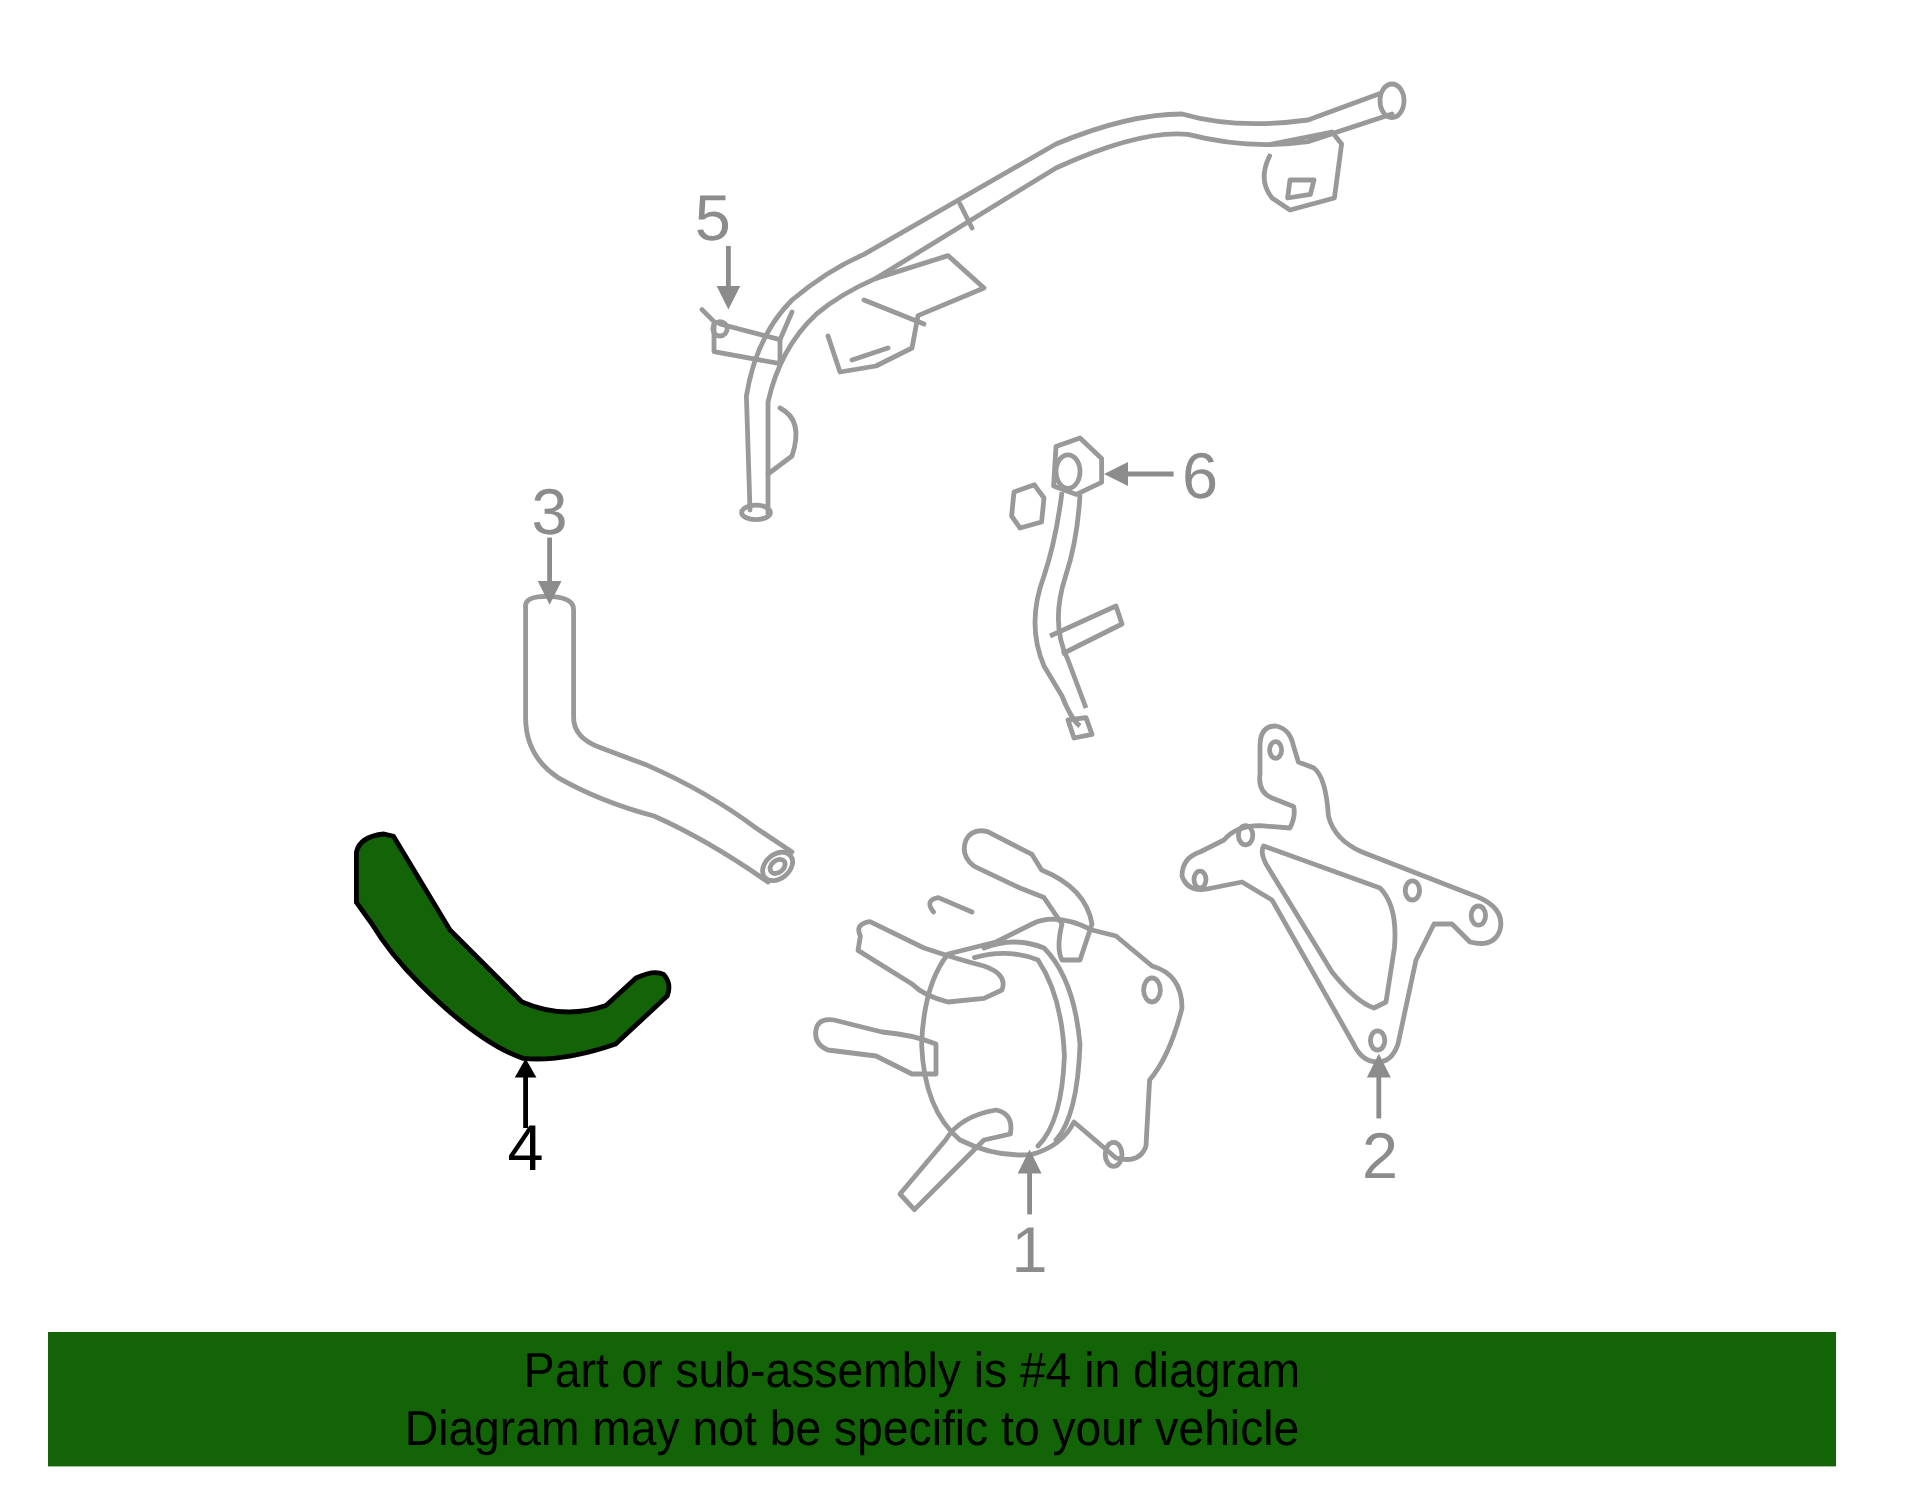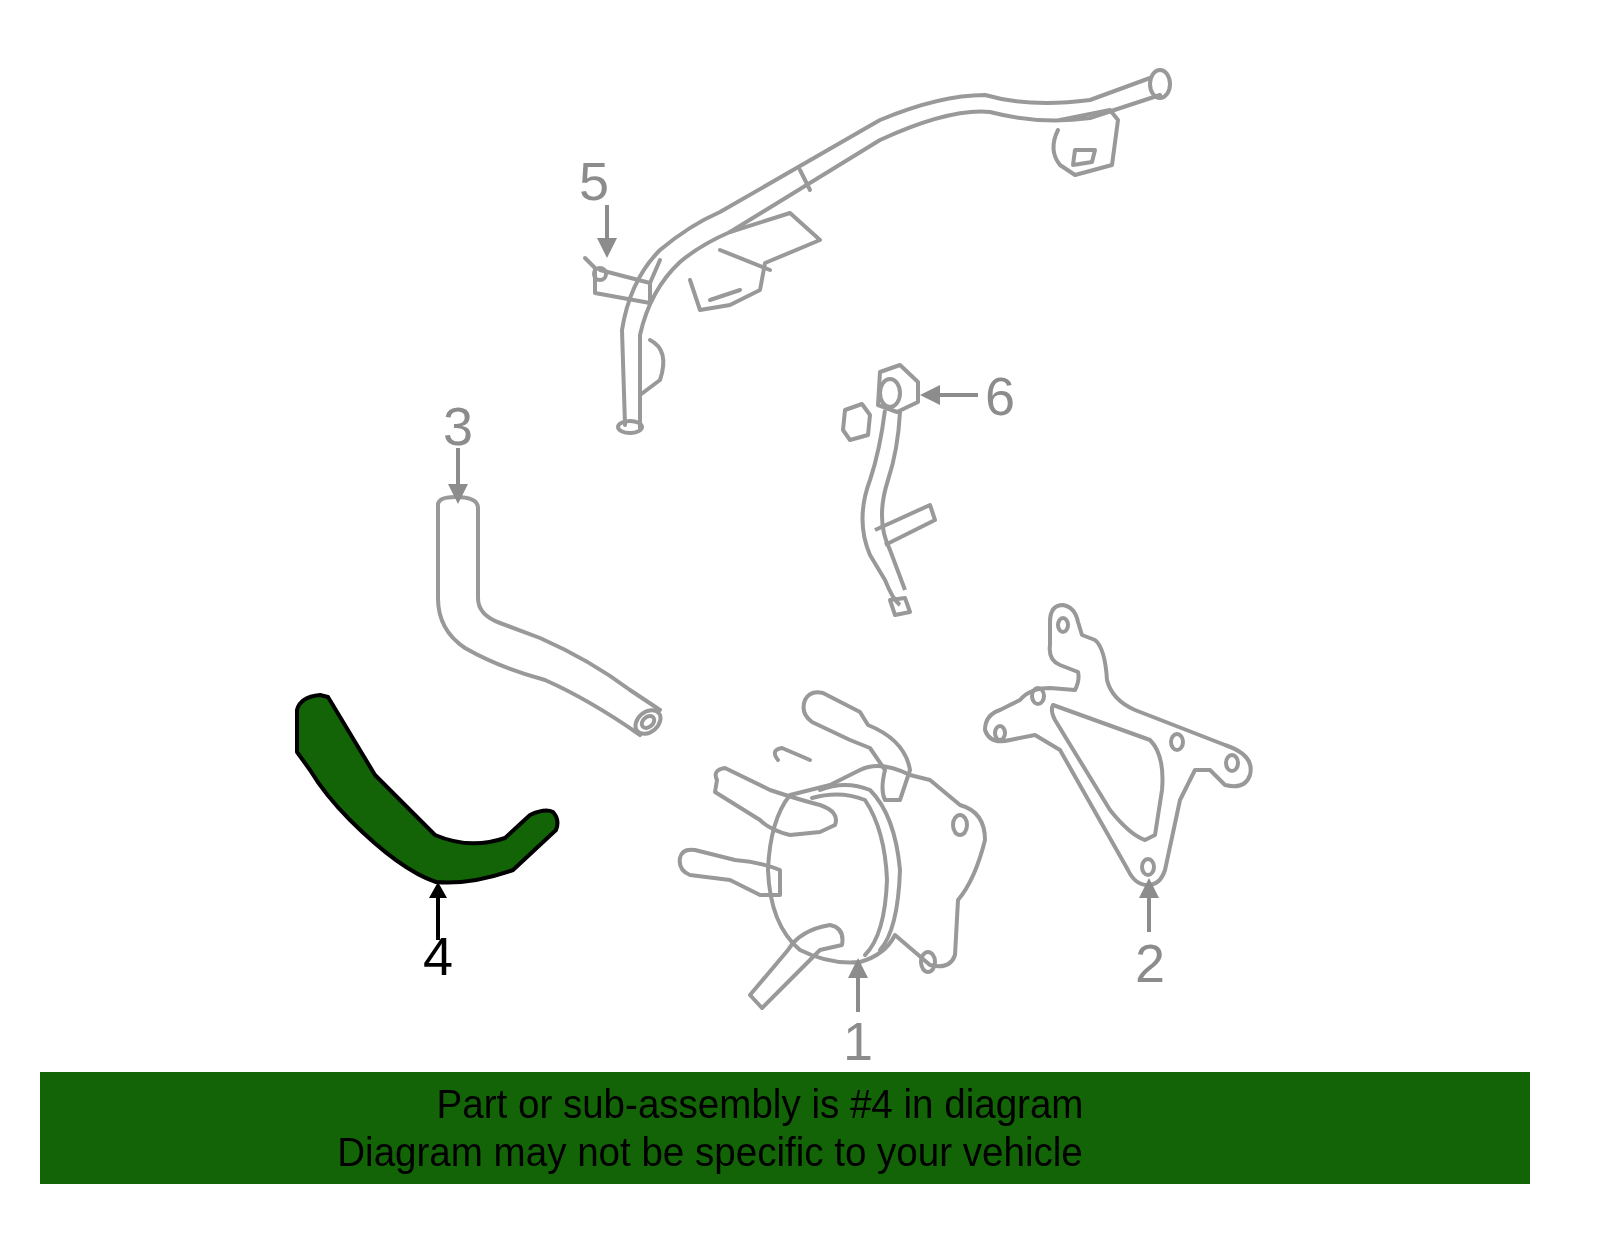--- a/index.html
+++ b/index.html
@@ -1,20 +1,20 @@
 <!DOCTYPE html>
 <html><head>
   <meta charset="utf-8">
   <style>
     html, body { margin: 0; padding: 0; background: #ffffff; }
     body { width: 1600px; height: 1249px; position: relative; overflow: hidden; font-family: "Liberation Sans", sans-serif; }
     #diagram { position: absolute; left: 0; top: 0; width: 1600px; height: 1249px; }
     .callout { font-family: "Liberation Sans", sans-serif; font-size: 54px; }
     .banner {
-      position: absolute; left: 40px; top: 1072px; width: 1490px; height: 112px;
+      position: absolute; left: 40px; top: 1110px; width: 1490px; height: 112px;
       background: #126406; color: #000000; text-align: center;
       font-family: "Liberation Sans", sans-serif; font-size: 41px; line-height: 48px;
       padding-top: 8px; box-sizing: border-box;
     }
     .banner .line { display: block; transform: scaleX(0.94); }
     .banner .l1 { margin-left: -50px; }
     .banner .l2 { margin-left: -150px; }
   </style>
 </head>
 <body>

